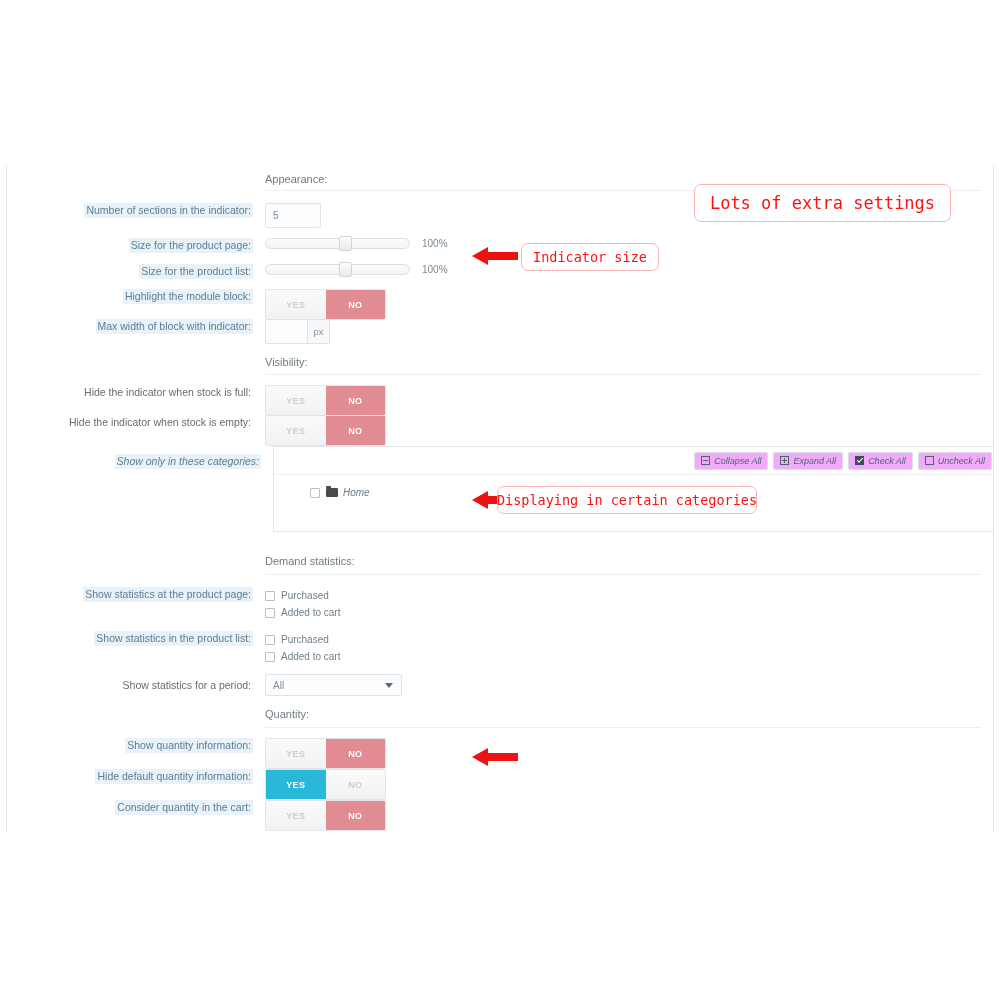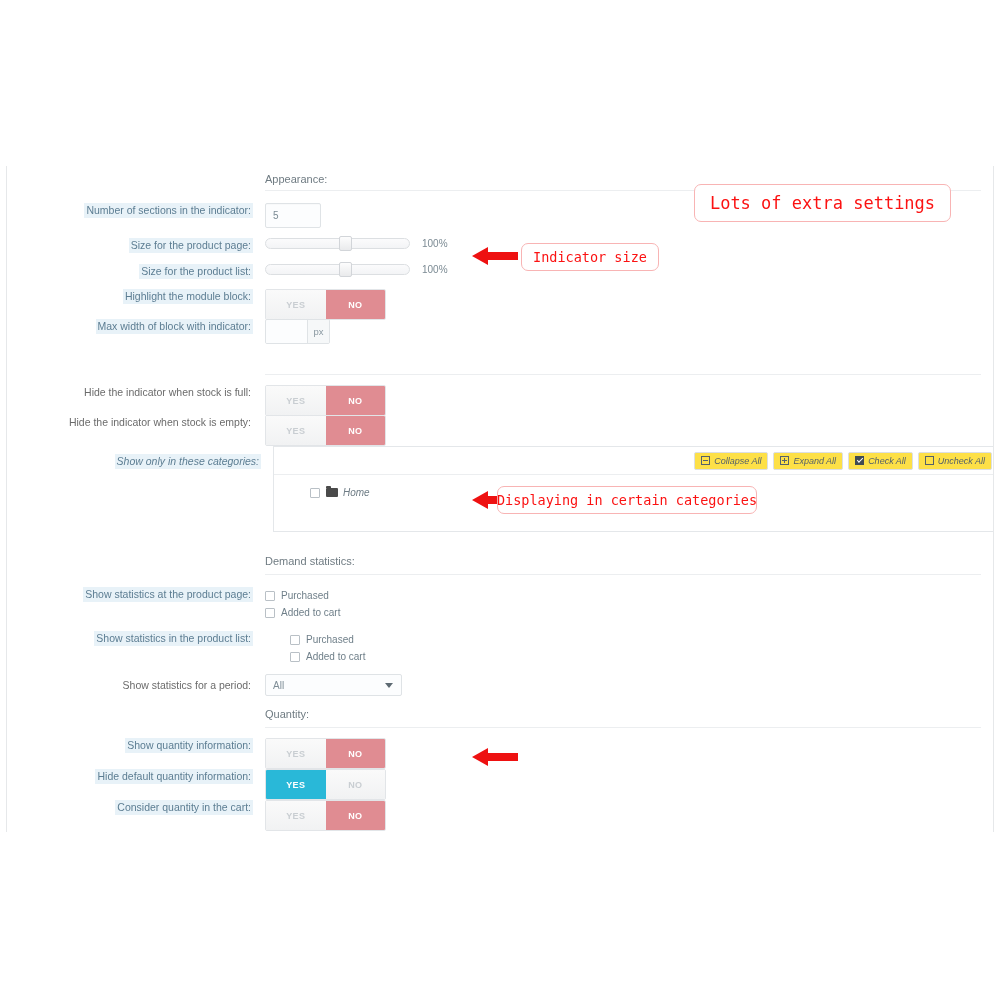--- a/index.html
+++ b/index.html
@@ -236,21 +236,21 @@
     border-bottom: 1px solid #eceef0;
   }
   .tbtn {
     display: inline-flex;
     align-items: center;
     height: 18px;
     padding: 0 6px;
     margin-left: 5px;
     font-size: 9px;
     color: #55616a;
-    background: #fde047;
+    background: #f0abfc;
     border: 1px solid #dcdfe2;
     border-radius: 2px;
     white-space: nowrap;
   }
   .tbtn .bicon {
     width: 9px; height: 9px;
     margin-right: 4px;
     border: 1px solid #55616a;
     position: relative;
     display: inline-block;
@@ -402,20 +402,23 @@
           <span class="lbl">Max width of block with indicator:</span>
         </div>
         <div class="ctl-col">
           <div class="input-group">
             <div class="ig-field txt-input" style="border:0;box-shadow:none;"></div>
             <div class="ig-addon">px</div>
           </div>
         </div>
       </div>
 
+      <div class="section-head" style="position:absolute;left:0;top:189px;">
+        <span>Visibility:</span>
+      </div>
       <div class="section-rule" style="position:absolute;left:0;right:0;top:208px;"></div>
 
       <div class="form-row" style="position:absolute;left:0;top:219px;width:100%;">
         <div class="lbl-col">
           <span class="lbl plain">Hide the indicator when stock is full:</span>
         </div>
         <div class="ctl-col">
           <div class="switch">
             <div class="seg off-state">YES</div>
             <div class="seg on-no">NO</div>
@@ -484,21 +487,21 @@
             <span class="cb"></span>
             <span>Purchased</span>
           </div>
           <div class="cb-row">
             <span class="cb"></span>
             <span>Added to cart</span>
           </div>
         </div>
       </div>
 
-      <div class="form-row" style="position:absolute;left:0;top:465px;width:100%;gap:25px;">
+      <div class="form-row" style="position:absolute;left:0;top:465px;width:100%;">
         <div class="lbl-col">
           <span class="lbl">Show statistics in the product list:</span>
         </div>
         <div class="ctl-col">
           <div class="cb-row">
             <span class="cb"></span>
             <span>Purchased</span>
           </div>
           <div class="cb-row">
             <span class="cb"></span>

